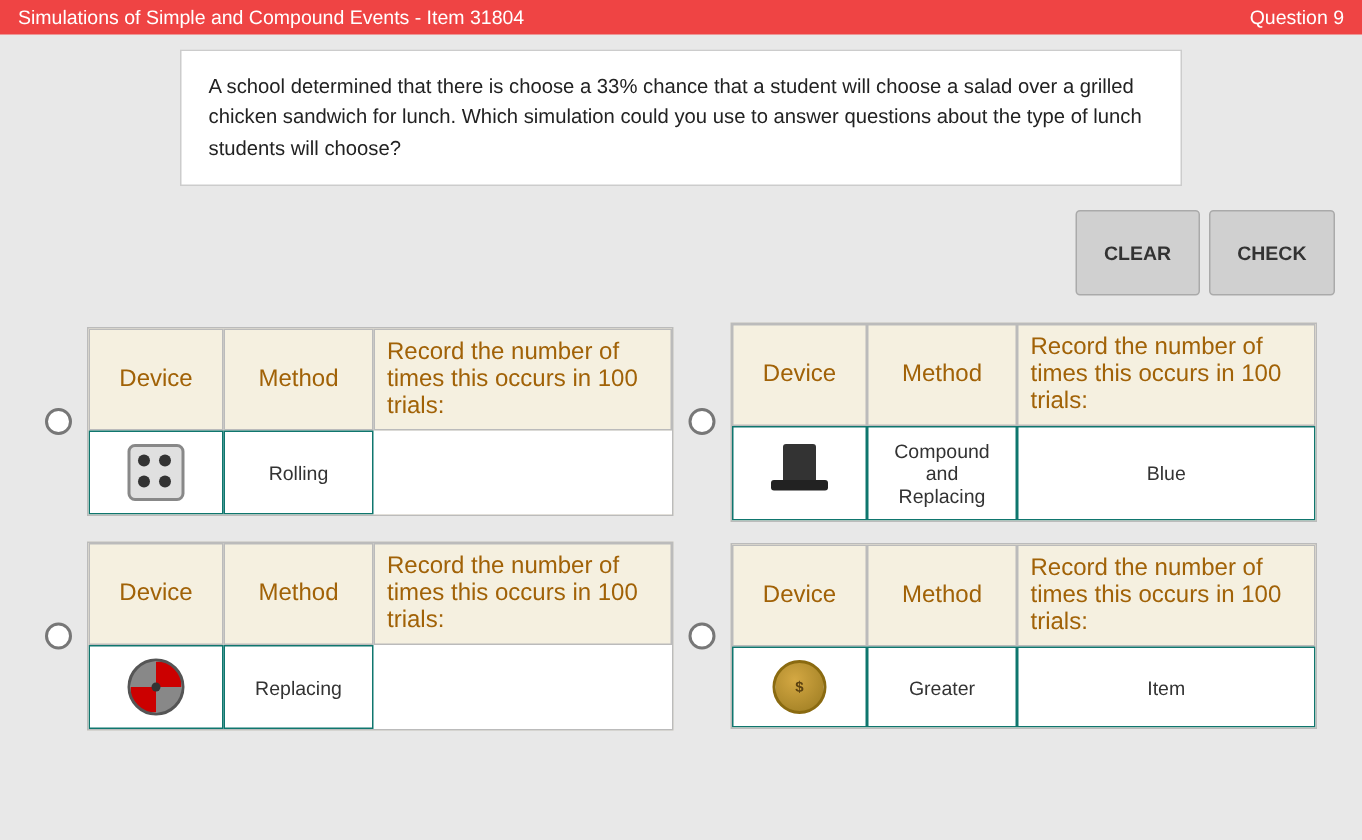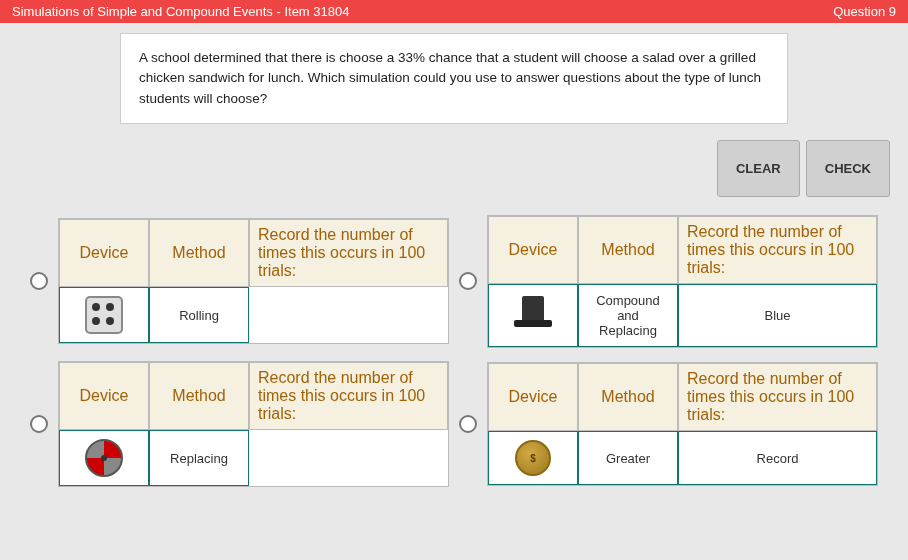--- a/index.html
+++ b/index.html
@@ -265,18 +265,18 @@
       <div class="card-header">
         <div class="card-header-cell">Device</div>
         <div class="card-header-cell">Method</div>
         <div class="card-header-cell">Record the number of times this occurs in 100 trials:</div>
       </div>
       <div class="card-body">
         <div class="card-body-cell">
           <div class="coin-icon">$</div>
         </div>
         <div class="card-body-cell">Greater</div>
-        <div class="card-body-cell">Record</div>
+        <div class="card-body-cell">Item</div>
       </div>
     </div>
   </div>
 
 </div>
 
 </body></html>

